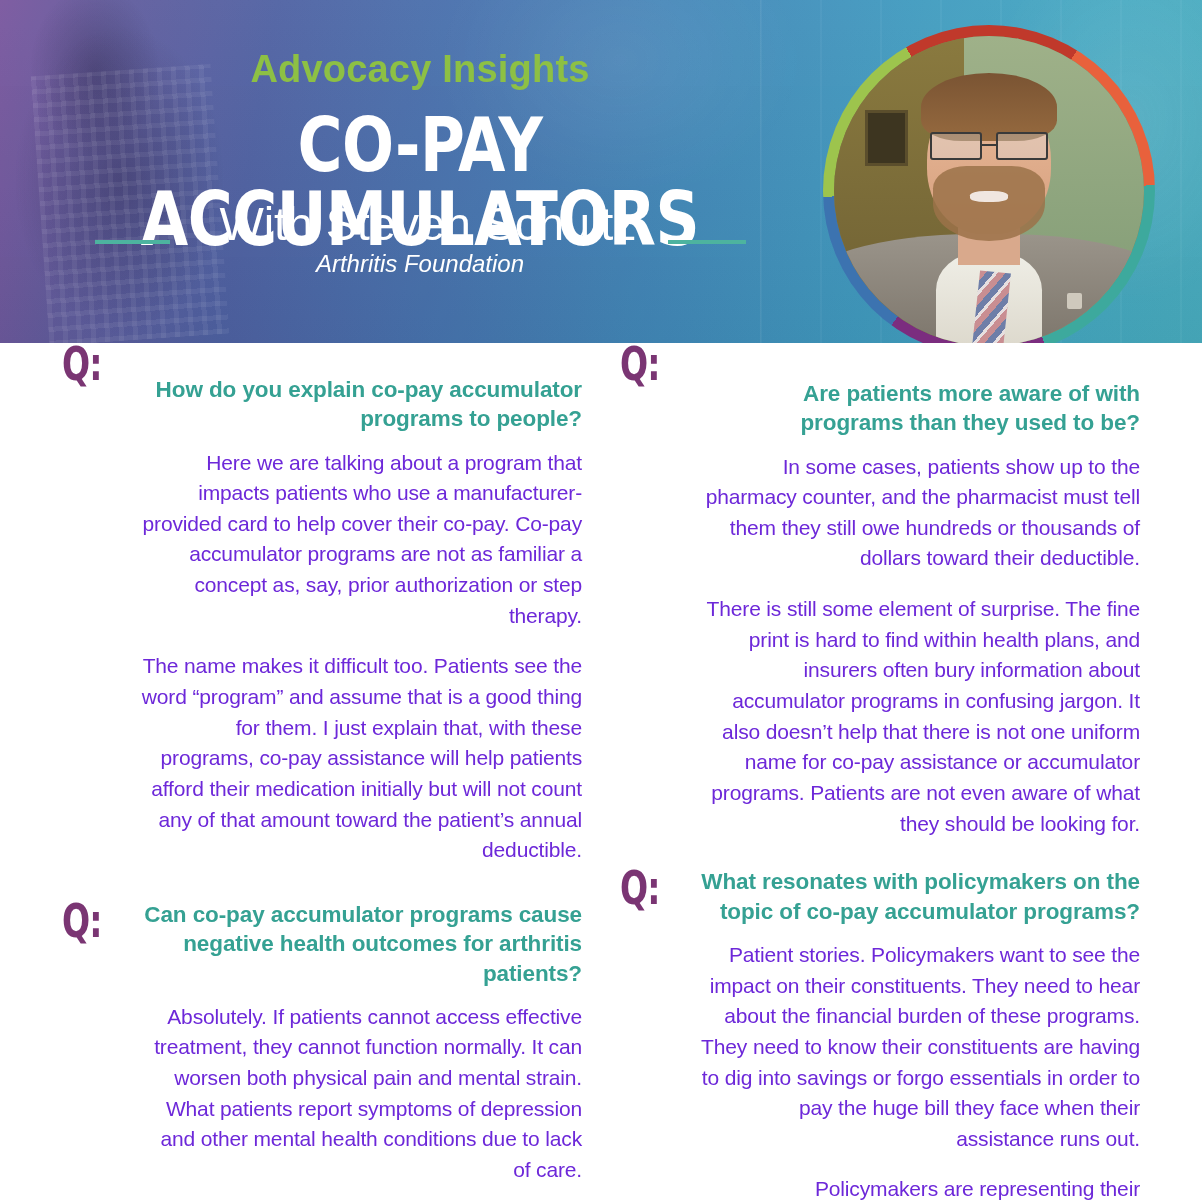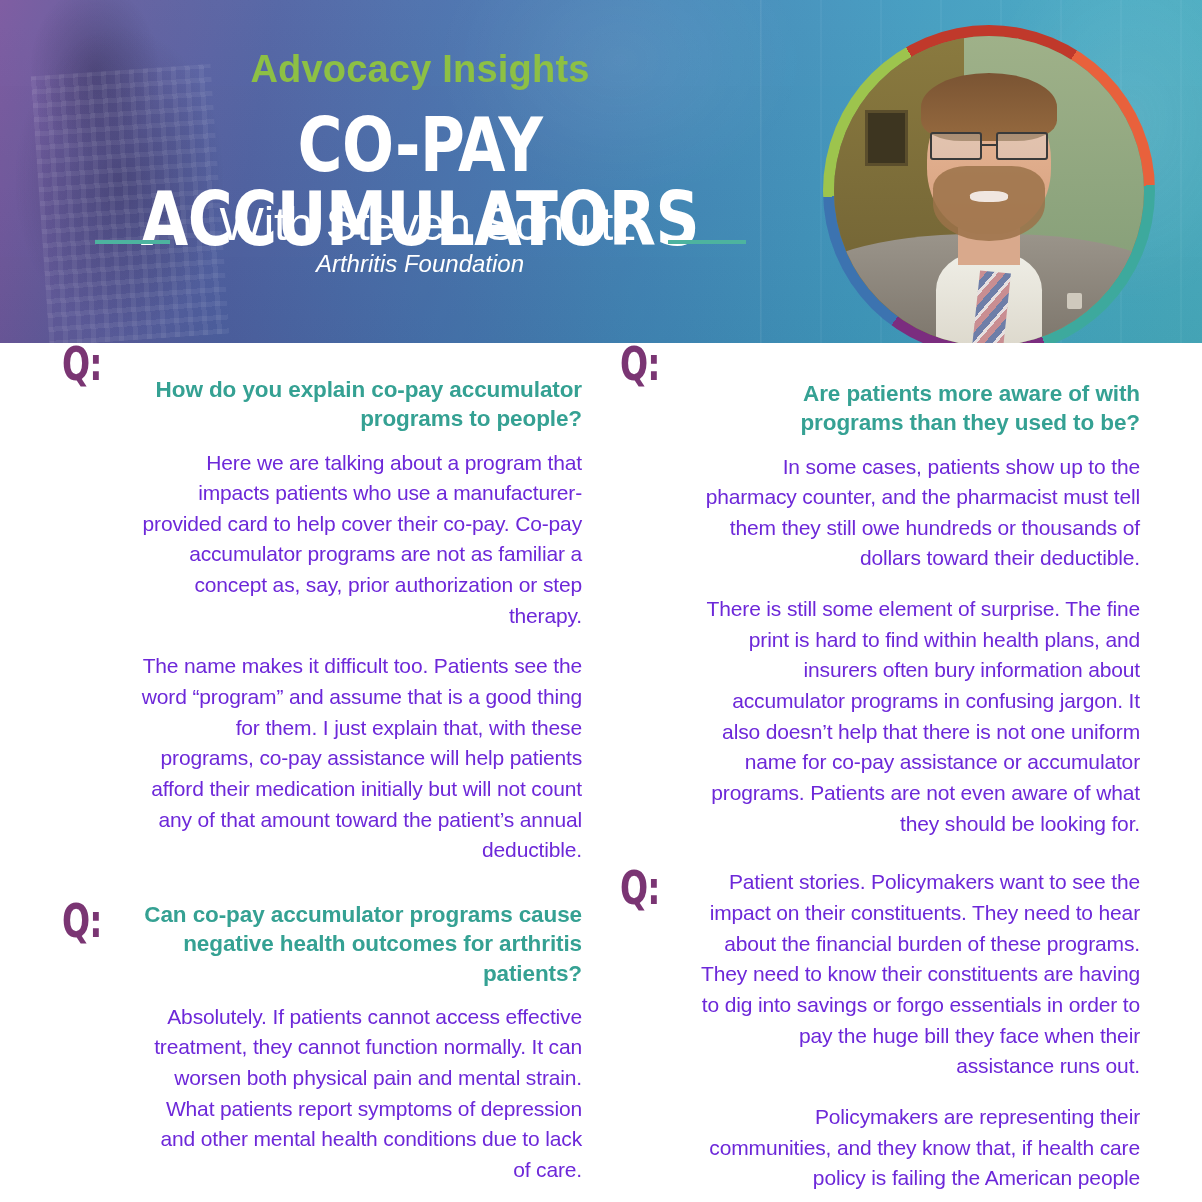--- a/index.html
+++ b/index.html
@@ -342,20 +342,21 @@
           <div class="answer">
             <p>In some cases, patients show up to the pharmacy counter, and the pharmacist must tell them they still owe hundreds or thousands of dollars toward their deductible.</p>
             <p>There is still some element of surprise. The fine print is hard to find within health plans, and insurers often bury information about accumulator programs in confusing jargon. It also doesn’t help that there is not one uniform name for co-pay assistance or accumulator programs. Patients are not even aware of what they should be looking for.</p>
           </div>
         </div>
       </div>
 
       <div class="qa">
         <div class="qmark">Q:</div>
         <div class="qa-body">
+          <div class="question">What resonates with policymakers on the topic of co-pay accumulator programs?</div>
           <div class="answer">
             <p>Patient stories. Policymakers want to see the impact on their constituents. They need to hear about the financial burden of these programs. They need to know their constituents are having to dig into savings or forgo essentials in order to pay the huge bill they face when their assistance runs out.</p>
             <p>Policymakers are representing their communities, and they know that, if health care policy is failing the American people</p>
           </div>
         </div>
       </div>
 
     </div>
 
   </div>

